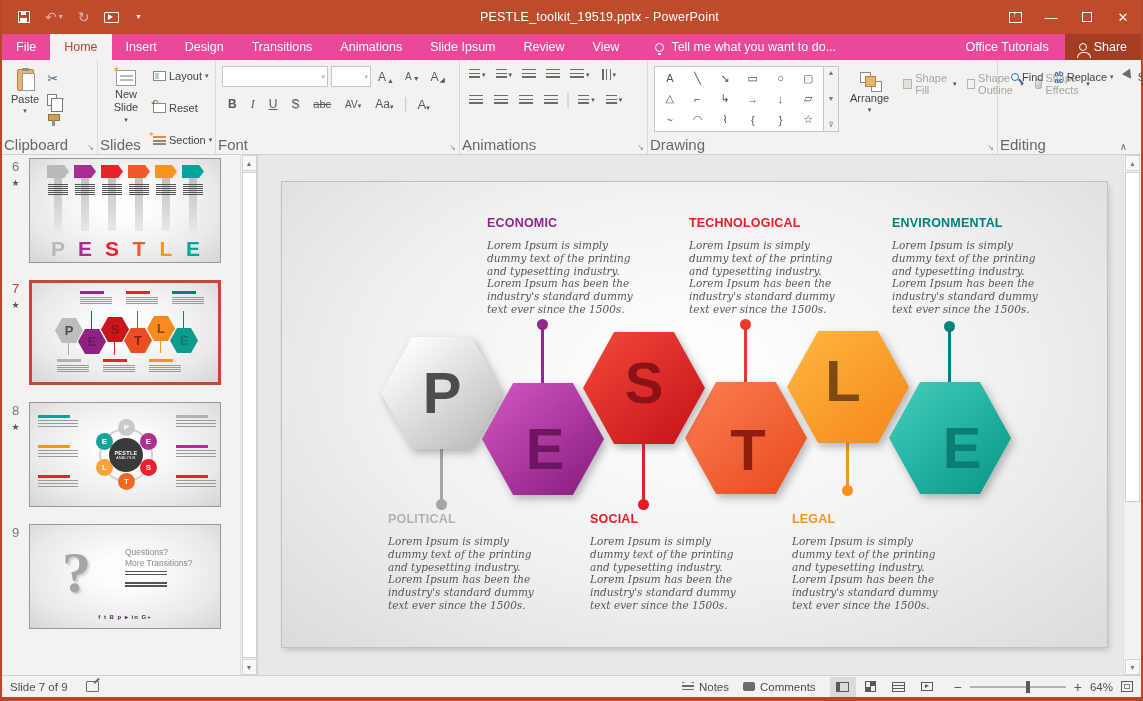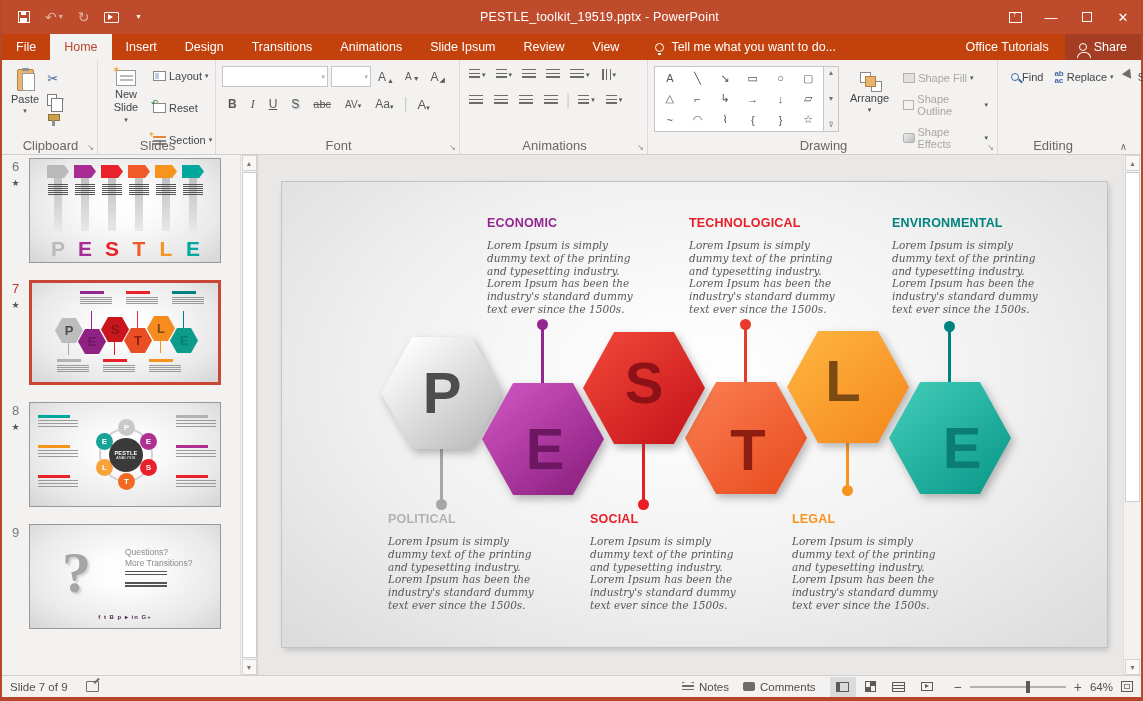--- a/index.html
+++ b/index.html
@@ -20,36 +20,36 @@
   .ic-screen:before{content:"";position:absolute;left:3px;top:1.5px;border:3px solid transparent;border-left:5px solid #fff}
   .mini-caret{font-size:8px;margin-left:2px}
   .title-text{flex:1;text-align:center;font-size:12.5px;letter-spacing:.2px}
   .winctrls{display:flex;height:100%;flex:none}
   .wbtn{width:36px;height:100%;display:flex;align-items:center;justify-content:center;font-size:13px;color:#fff}
   .ic-ribopts{width:13px;height:11px;border:1.3px solid #fff;position:relative;display:inline-block}
   .ic-ribopts:before{content:"↑";position:absolute;left:3px;top:-3px;font-size:8px}
   .ic-max{width:10px;height:10px;border:1.3px solid #fff;display:inline-block}
 
   
-  .tabrow{height:26px;background:#c2410c;display:flex;align-items:stretch;color:#fff;font-size:12.5px;flex:none}
+  .tabrow{height:26px;background:#ec4899;display:flex;align-items:stretch;color:#fff;font-size:12.5px;flex:none}
   .tab{padding:0 14px;display:flex;align-items:center}
   .tab.active{background:#f3f2f1;color:#b7472a}
   .tellme{display:flex;align-items:center;gap:7px;padding:0 12px;margin-left:10px;font-size:12.5px}
   .ic-bulb{width:9px;height:9px;border:1.3px solid #fff;border-radius:50%;position:relative;display:inline-block}
   .ic-bulb:after{content:"";position:absolute;left:2px;top:9px;width:3px;height:2px;background:#fff}
   .tab-spacer{flex:1}
   .tutorials{display:flex;align-items:center;padding:0 16px}
   .share{display:flex;align-items:center;gap:7px;background:#a53d22;padding:0 14px}
   .ic-person{width:8px;height:8px;border:1.3px solid #fff;border-radius:50%;position:relative;display:inline-block}
   .ic-person:after{content:"";position:absolute;left:-3px;top:8px;width:12px;height:5px;border:1.3px solid #fff;border-bottom:none;border-radius:6px 6px 0 0}
 
   
   .ribbon{height:95px;background:#f3f2f1;border-bottom:1px solid #d2d0ce;display:flex;position:relative;color:#444;flex:none}
   .group{position:relative;height:100%;border-right:1px solid #dcdad8;padding:4px 4px 16px;flex:none}
-  .grouplabel{position:absolute;bottom:1px;left:2px;right:0;text-align:center;font-size:13px;color:#6a6864}
+  .grouplabel{position:absolute;bottom:1px;left:2px;right:0;text-align:left;font-size:15px;color:#6a6864}
   .launcher{position:absolute;bottom:2px;right:3px;font-size:8px;color:#8a8885}
   .bigbtn{display:flex;flex-direction:column;align-items:center;gap:2px;font-size:11px;color:#444;padding:3px 5px}
   .caret{font-size:7px;color:#555}
   .sbtn{display:flex;align-items:center;gap:3px;font-size:11px;padding:2px 3px;color:#444}
   .dis{color:#a8a6a3}
   
   .ic-clipboard{width:17px;height:22px;background:#e9b46c;border:1px solid #b08045;border-radius:2px;position:relative;display:inline-block;margin-top:2px}
   .ic-clipboard:before{content:"";position:absolute;left:4px;top:3px;width:11px;height:16px;background:#fff;border:1px solid #9a9a9a}
   .ic-clipboard:after{content:"";position:absolute;left:4px;top:-2px;width:7px;height:3px;background:#8f8f8f;border-radius:1px}
   .ic-cut{color:#44699d;font-size:13px}
@@ -403,21 +403,21 @@
             <span>▲</span>
             <span>▼</span>
             <span>⊽</span>
           </div>
         </div>
         <div class="bigbtn">
           <span class="ic-arrange"></span>
           <span>Arrange</span>
           <span class="caret">▾</span>
         </div>
-        <div style="display:flex;flex-direction:column;gap:5px;padding-top:4px">
+        <div style="display:flex;gap:5px;padding-top:4px">
           <span class="sbtn dis">
               <span class="ic-fill"></span>
               <span>Shape Fill</span>
               <span class="caret">▾</span>
             </span>
           <span class="sbtn dis">
               <span class="ic-outline"></span>
               <span>Shape Outline</span>
               <span class="caret">▾</span>
             </span>

